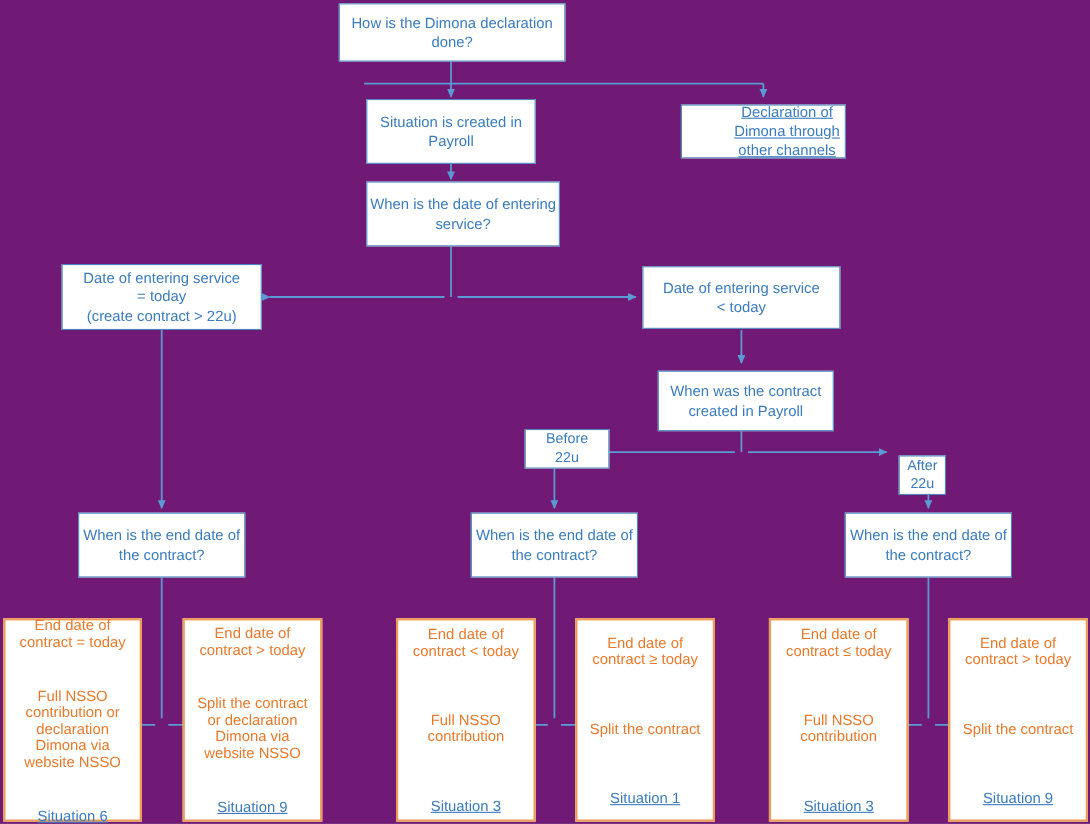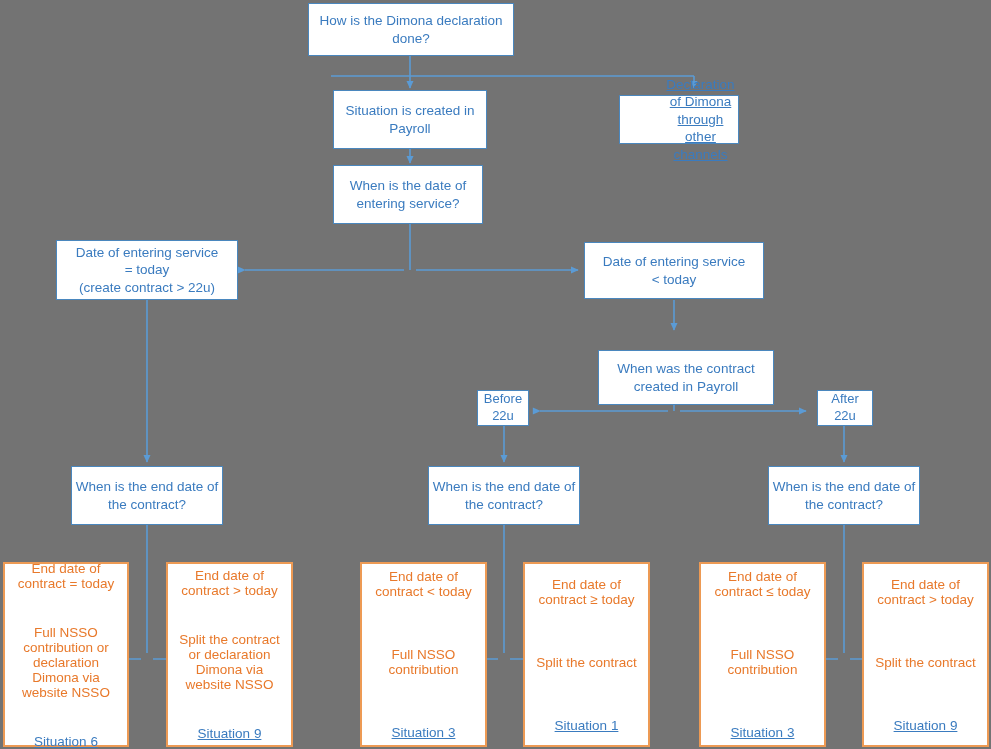--- a/index.html
+++ b/index.html
@@ -1,17 +1,17 @@
 <!DOCTYPE html>
 <html><head>
 <meta charset="utf-8">
 <style>
   html,body{margin:0;padding:0;background:#ffffff;}
   body{font-family:"Liberation Sans",sans-serif;}
-  #canvas{position:relative;width:991px;height:749px;overflow:hidden;background:#737373;}
+  #canvas{position:relative;width:991px;height:749px;overflow:hidden;background:#701a75;}
   svg.links{position:absolute;left:0;top:0;width:991px;height:749px;pointer-events:none;}
   .node{position:absolute;box-sizing:border-box;display:flex;align-items:center;
         justify-content:center;text-align:center;background:#ffffff;}
   .node .txt{display:block;width:100%;line-height:1.30;white-space:pre-line;}
   .blue{border:1px solid #4A87BE;color:#3A7BBF;font-size:13.5px;}
   .orange{border:2px solid #ED9A54;color:#E8792B;font-size:13.5px;}
   .link-txt{color:#3A7BBF;text-decoration:underline;display:block;}
   .small{font-size:13px;}
   .ob{flex-direction:column;justify-content:center;padding:4px 6px;gap:17px;}
   .ob .seg{display:block;width:100%;white-space:pre-line;}
@@ -69,49 +69,49 @@
   </svg>
 
   <div class="node blue" style="left:308px;top:3px;width:206px;height:53px;">
     <span class="txt">How is the Dimona declaration done?</span>
   </div>
 
   <div class="node blue" style="left:333px;top:90px;width:154px;height:59px;">
     <span class="txt">Situation is created in Payroll</span>
   </div>
 
-  <div class="node blue" style="left:619px;top:95px;width:120px;height:49px;padding-left:43px;">
+  <div class="node blue" style="left:619px;top:95px;width:150px;height:49px;padding-left:43px;">
     <span class="txt link-txt">Declaration of Dimona through other channels</span>
   </div>
 
-  <div class="node blue" style="left:333px;top:165px;width:150px;height:59px;">
+  <div class="node blue" style="left:333px;top:165px;width:176px;height:59px;">
     <span class="txt">When is the date of entering service?</span>
   </div>
 
   <div class="node blue" style="left:56px;top:240px;width:182px;height:60px;">
     <span class="txt">Date of entering service
 =  today
 (create contract &gt; 22u)</span>
   </div>
 
   <div class="node blue" style="left:584px;top:242px;width:180px;height:57px;">
     <span class="txt">Date of entering service
 &lt; today</span>
   </div>
 
-  <div class="node blue" style="left:598px;top:350px;width:176px;height:55px;">
+  <div class="node blue" style="left:598px;top:337px;width:160px;height:55px;">
     <span class="txt">When was the contract created in Payroll</span>
   </div>
 
-  <div class="node blue small" style="left:477px;top:390px;width:52px;height:36px;">
+  <div class="node blue small" style="left:477px;top:390px;width:77px;height:36px;">
     <span class="txt">Before
 22u</span>
   </div>
 
-  <div class="node blue small" style="left:817px;top:390px;width:56px;height:36px;align-items:flex-end;">
+  <div class="node blue small" style="left:817px;top:414px;width:43px;height:36px;align-items:flex-end;">
     <span class="txt">After
 22u</span>
   </div>
 
   <div class="node blue" style="left:71px;top:466px;width:152px;height:59px;">
     <span class="txt">When is the end date of the contract?</span>
   </div>
 
   <div class="node blue" style="left:428px;top:466px;width:152px;height:59px;">
     <span class="txt">When is the end date of the contract?</span>

